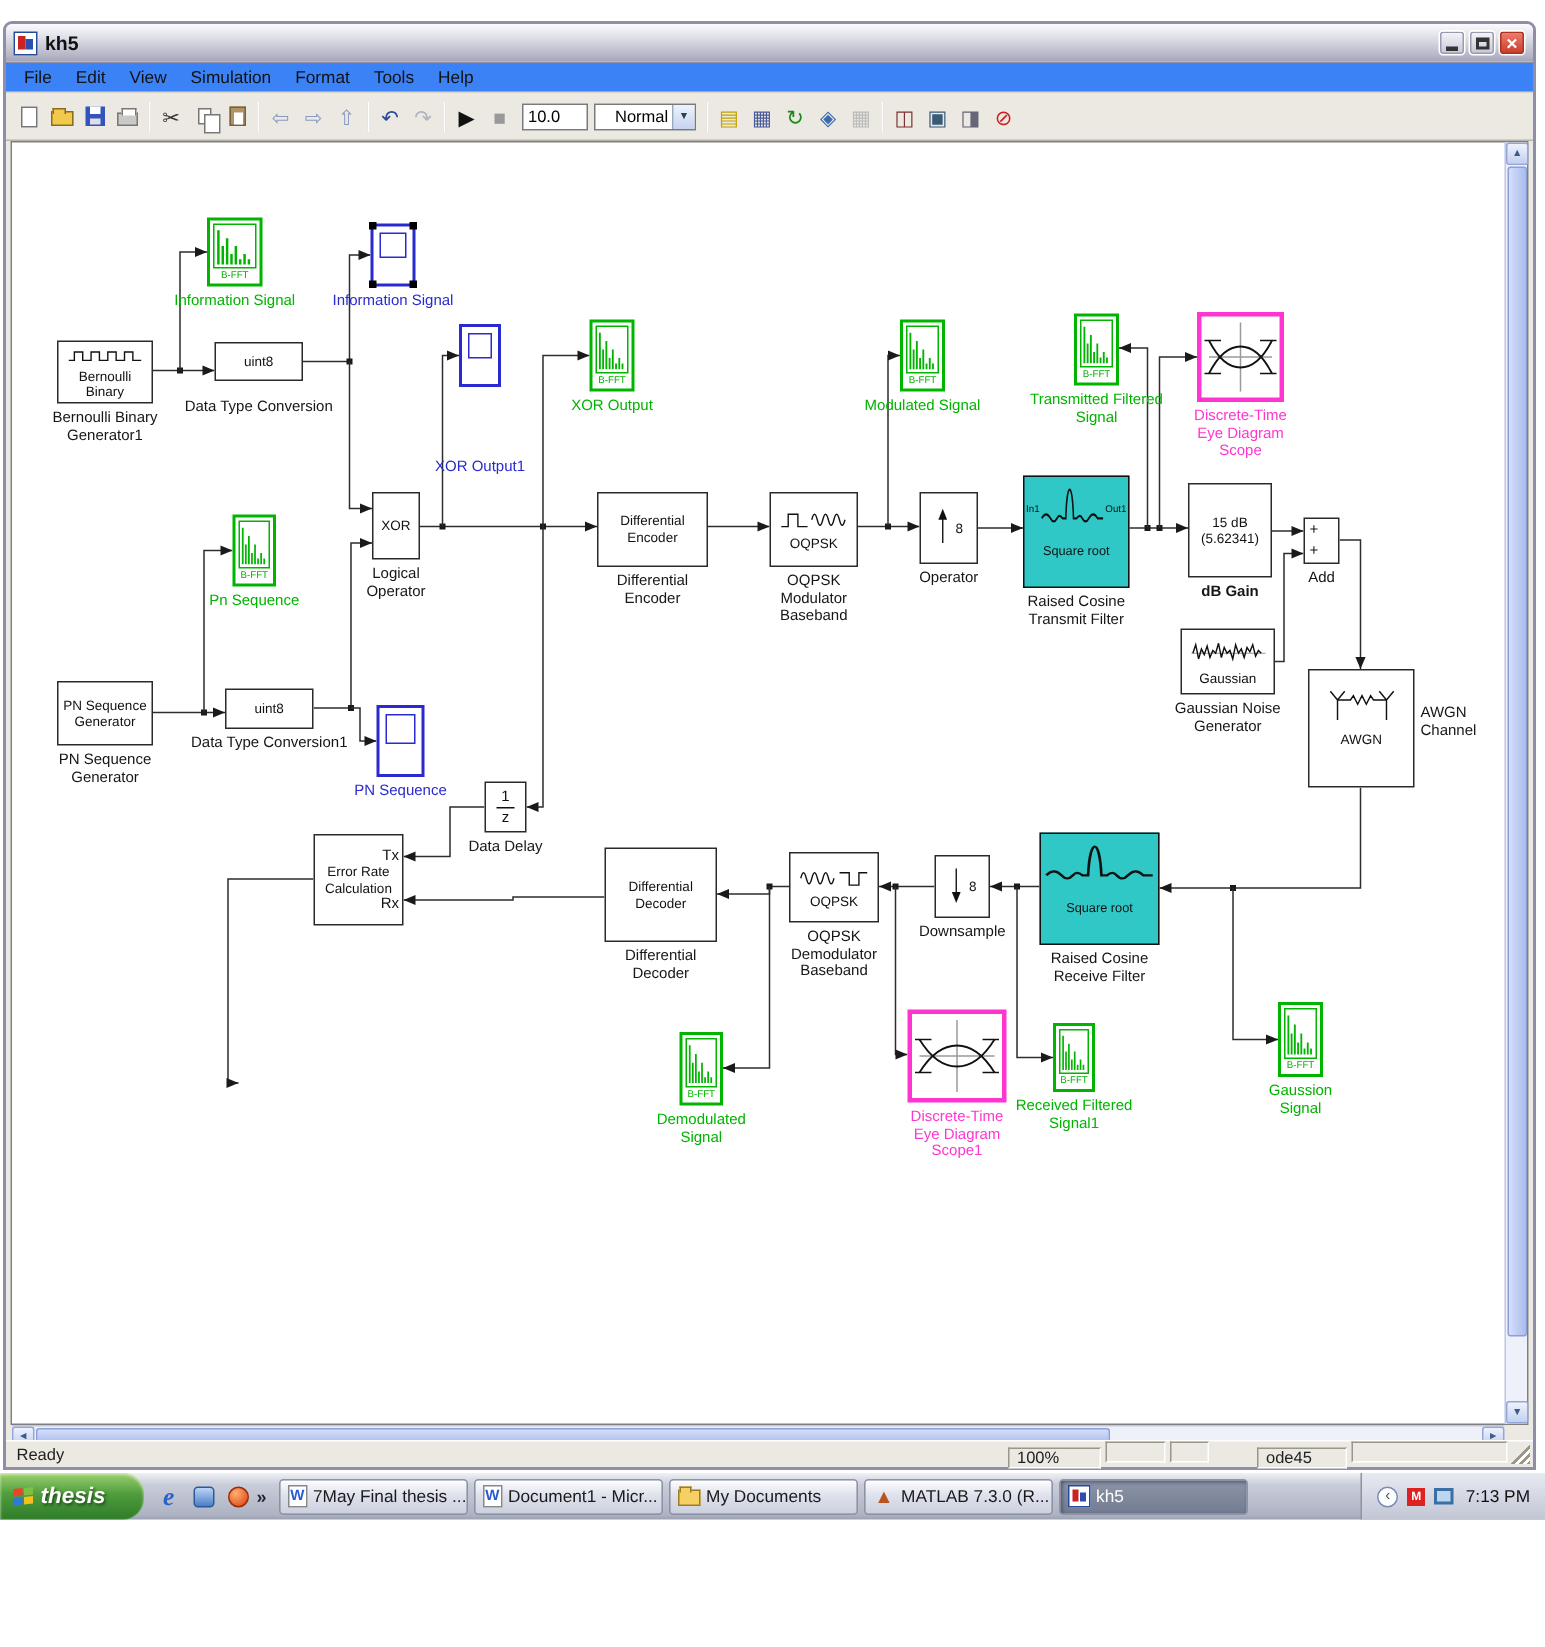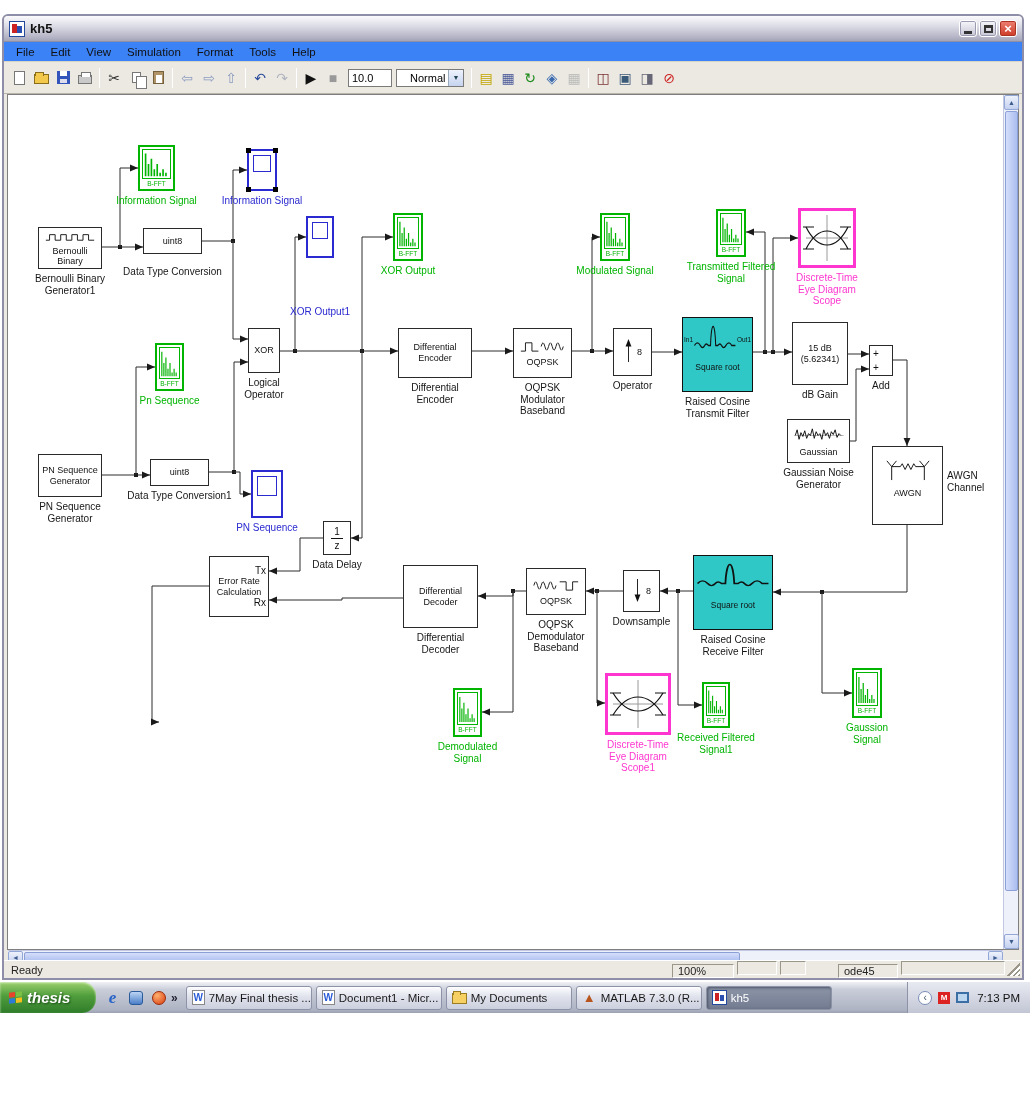--- a/index.html
+++ b/index.html
@@ -591,21 +591,21 @@
         <div class="ctxt">Square root</div>
       </div>
       <div class="blabel " style="left: 627.5px; top: 396px; width: 180px;">
         <div>Raised Cosine</div>
         <div>Transmit Filter</div>
       </div>
       <div class="block plain" style="left: 792px; top: 322px; width: 56px; height: 63px;">
         <div>15 dB</div>
         <div>(5.62341)</div>
       </div>
-      <div class="blabel " style="left: 730px; top: 389px; width: 180px;">
+      <div class="blabel " style="left: 730px; top: 389px; width: 180px; font-weight: bold;">
         <div>dB Gain</div>
       </div>
       <div class="block addblk" style="left: 869px; top: 345px; width: 24px; height: 31px;">
         <span class="plus" style="top:3px">+</span>
         <span class="plus" style="top:17px">+</span>
       </div>
       <div class="blabel " style="left: 791px; top: 380px; width: 180px;">
         <div>Add</div>
       </div>
       <div class="block noise" style="left: 787px; top: 419px; width: 63px; height: 44px;">

